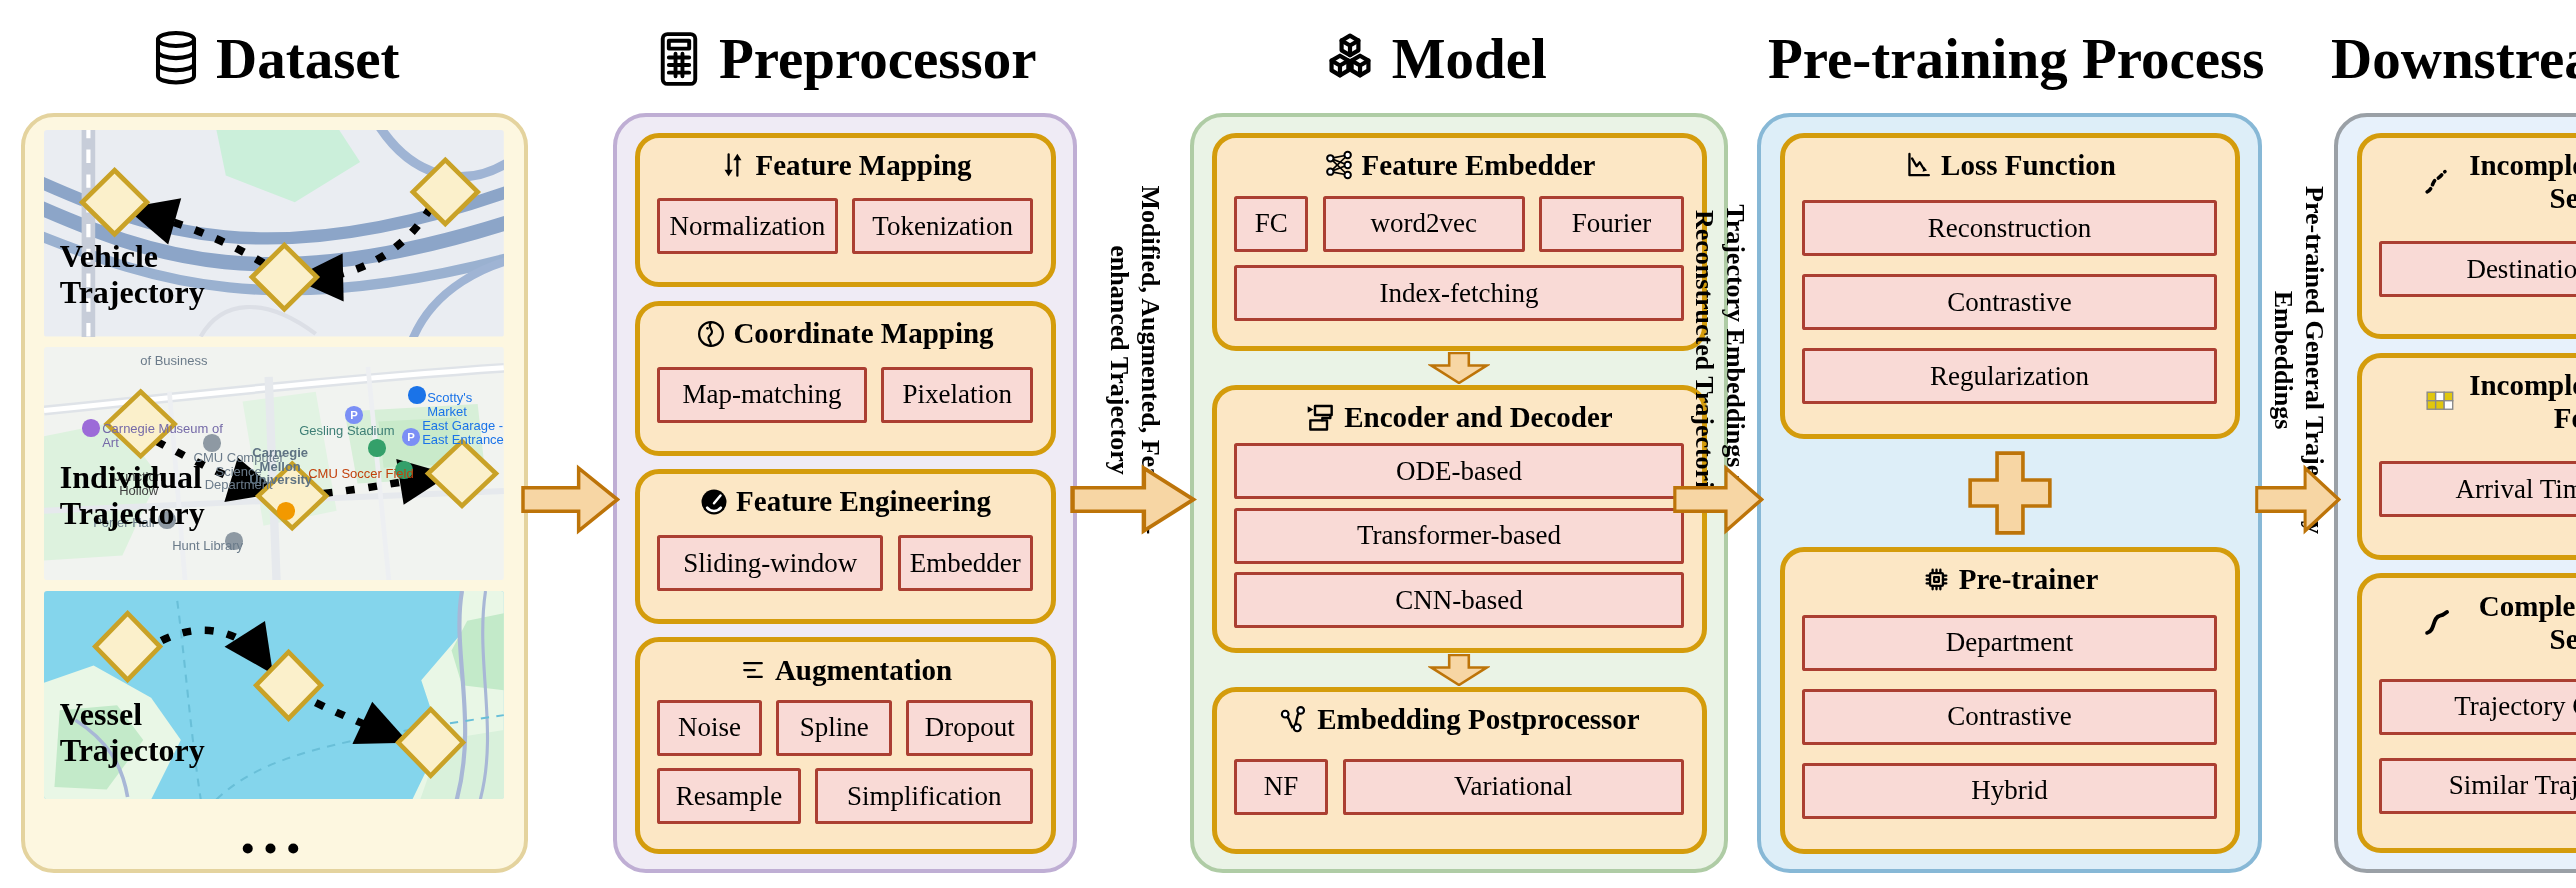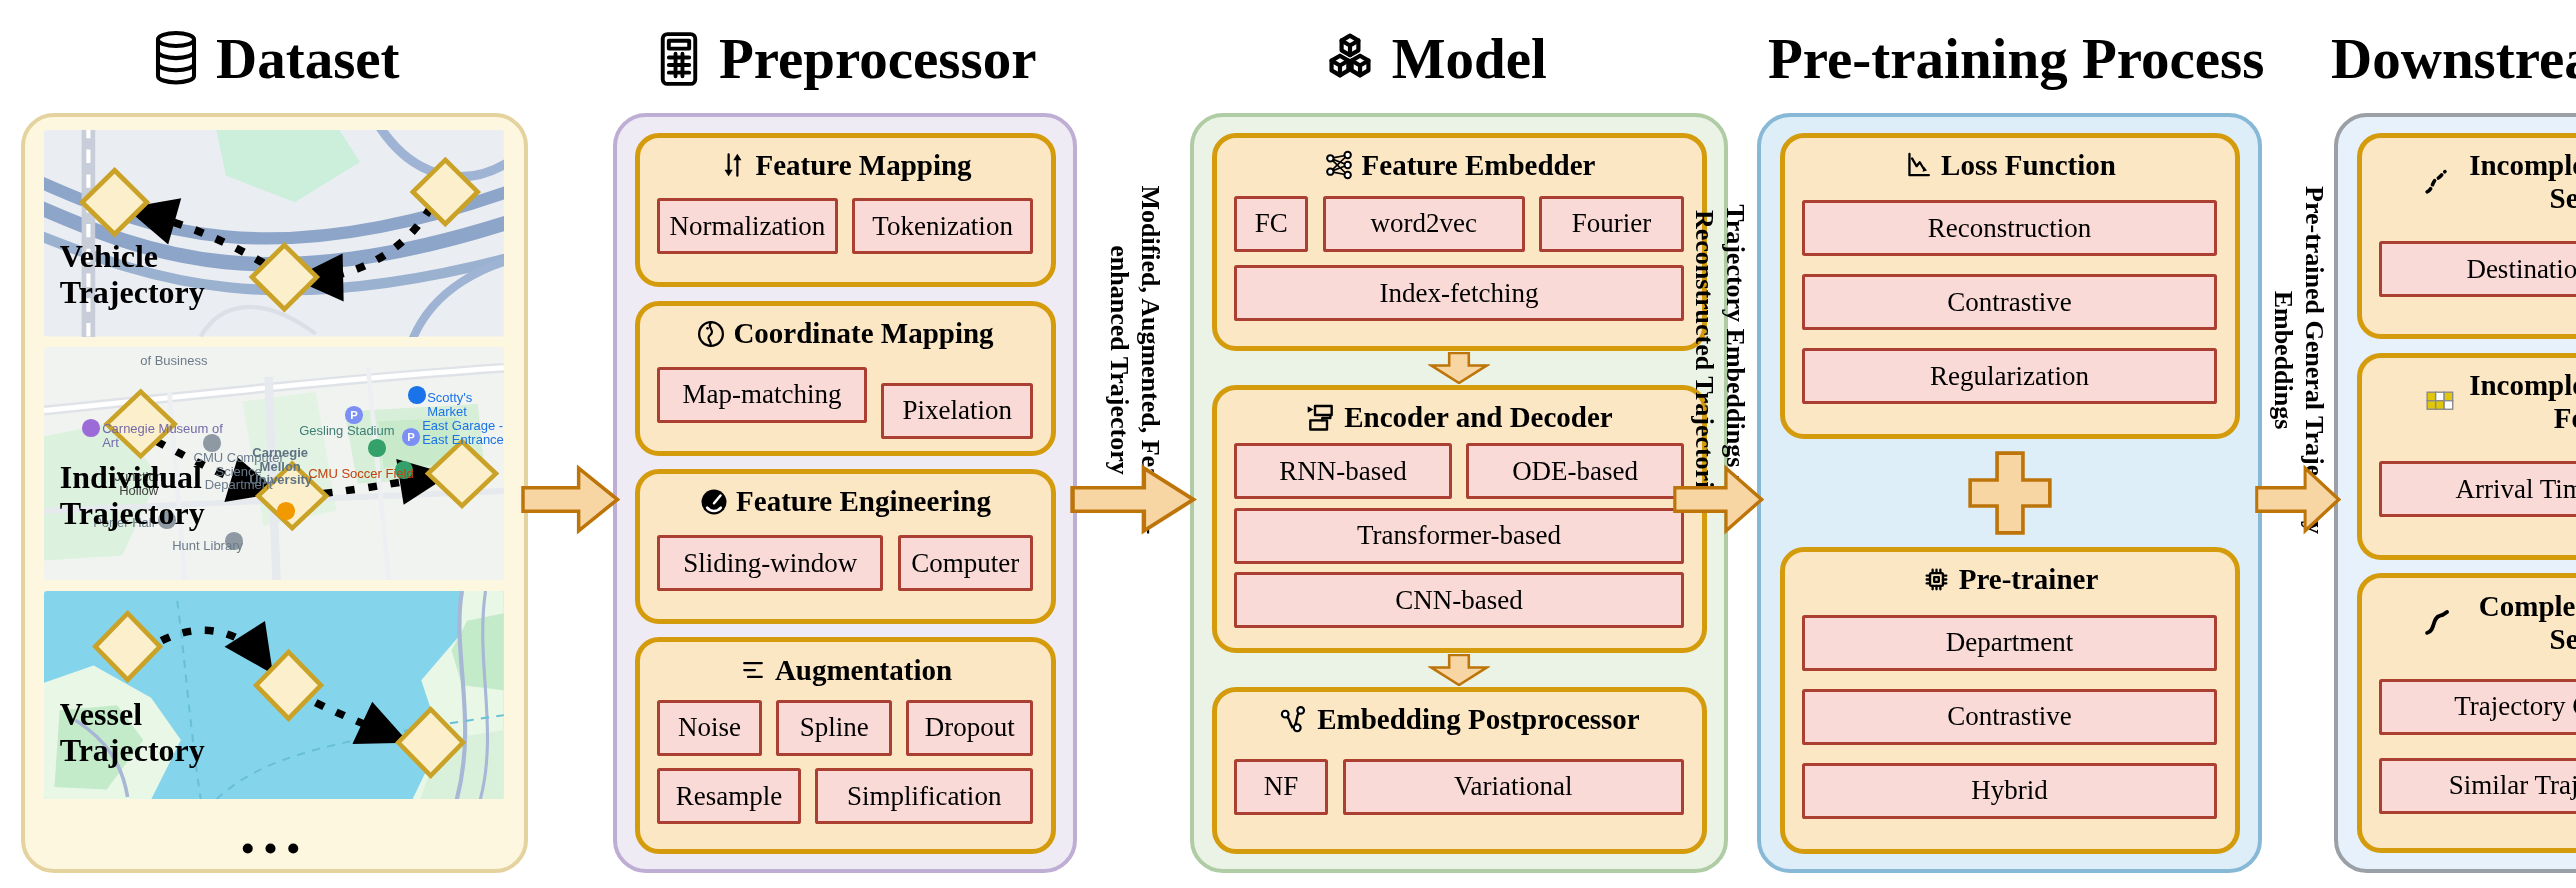--- a/index.html
+++ b/index.html
@@ -260,38 +260,38 @@
         <svg width="30" height="30" viewBox="0 0 24 24">
           <circle cx="12" cy="12" r="9.5" class="icon-line" stroke-width="2"></circle>
           <path d="M12 2.8 C8.2 7 16 9 11.2 13 C7.4 16.2 13.4 18 11.4 21.2" class="icon-line" stroke-width="2"></path>
           <circle cx="9.2" cy="7.4" r="1.1" fill="#000"></circle>
         </svg>
         <span>Coordinate Mapping</span>
       </div>
       <div class="rows">
         <div class="row">
           <div class="leaf" style="flex:1.18;">Map-matching</div>
-          <div class="leaf" style="flex:0.82;margin-top:16px;">Pixelation</div>
+          <div class="leaf" style="flex:0.82;">Pixelation</div>
         </div>
       </div>
     </div>
 
     <div class="group g1">
       <div class="gtitle">
         <svg width="30" height="30" viewBox="0 0 24 24">
           <circle cx="12" cy="12" r="10" fill="#000"></circle>
           <path d="M12 13 L17.2 6.8" stroke="#fff" stroke-width="2" stroke-linecap="round"></path>
           <path d="M6.5 16.5 A7 7 0 0 0 17.5 16.5" stroke="#fff" stroke-width="2" fill="none" stroke-linecap="round"></path>
         </svg>
         <span>Feature Engineering</span>
       </div>
       <div class="rows">
         <div class="row">
           <div class="leaf" style="flex:1.28;">Sliding-window</div>
-          <div class="leaf" style="flex:0.72;">Computer</div>
+          <div class="leaf" style="flex:0.72;">Embedder</div>
         </div>
       </div>
     </div>
 
     <div class="group g15">
       <div class="gtitle">
         <svg width="30" height="30" viewBox="0 0 24 24">
           <path d="M5 6.5 H19 M5 12 H13.5 M8 17.5 H19" class="icon-line" stroke-width="2.4"></path>
         </svg>
         <span>Augmentation</span>
@@ -364,21 +364,20 @@
         <svg width="32" height="32" viewBox="0 0 24 24">
           <polygon points="2,3.2 6.2,5.6 2,8" fill="#000"></polygon>
           <rect x="7.5" y="3" width="12.5" height="6.8" class="icon-line" stroke-width="1.9"></rect>
           <rect x="4" y="13.8" width="12.5" height="6.8" class="icon-line" stroke-width="1.9"></rect>
           <path d="M19 9.8 v2.2 h-6 v1.8" class="icon-line" stroke-width="1.6"></path>
         </svg>
         <span>Encoder and Decoder</span>
       </div>
       <div class="rows">
         <div class="row">
-          <div class="leaf">RNN-based</div>
           <div class="leaf">ODE-based</div>
         </div>
         <div class="row">
           <div class="leaf">Transformer-based</div>
         </div>
         <div class="row">
           <div class="leaf">CNN-based</div>
         </div>
       </div>
     </div>

